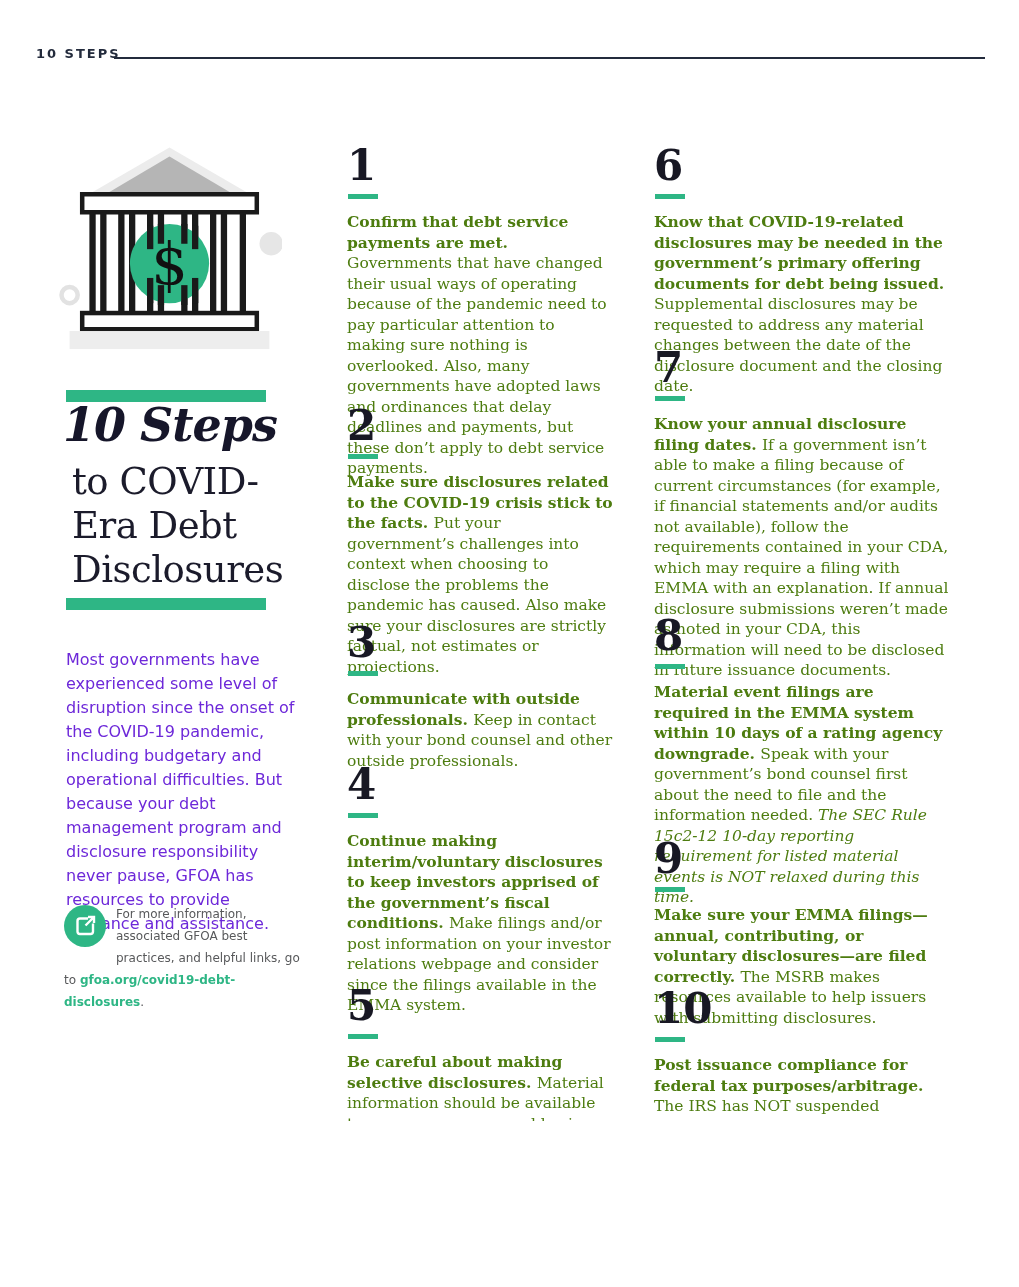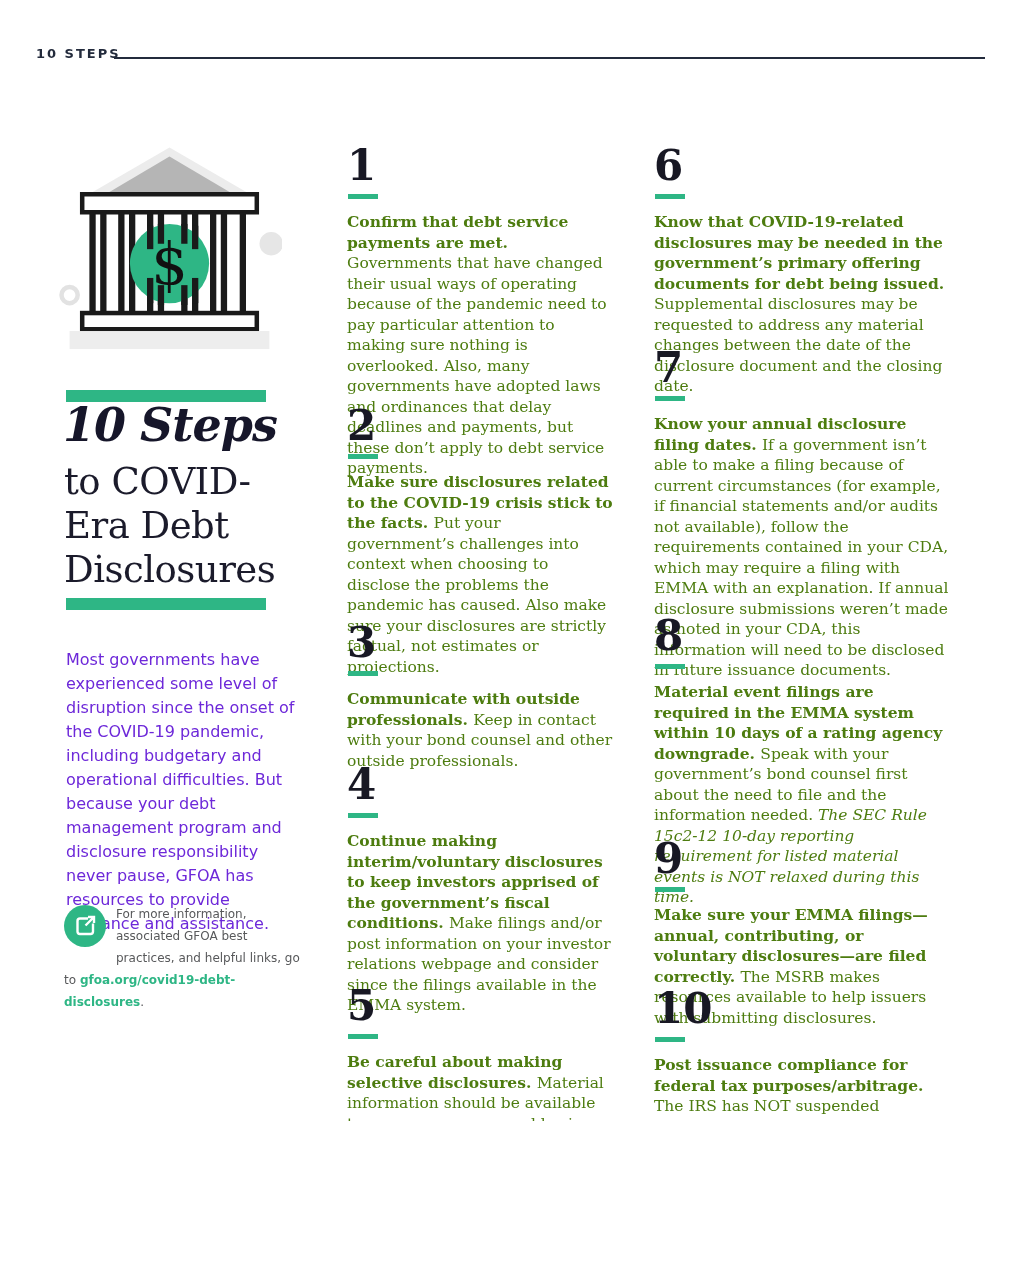--- a/index.html
+++ b/index.html
@@ -31,21 +31,21 @@
   .bar1{top:390px;}
   .bar2{top:598px;}
   .title-italic{
     position:absolute;left:63px;top:402px;
     font-family:"DejaVu Serif", serif;
     font-style:italic;font-weight:bold;
     font-size:46px;line-height:1;color:#16162a;
     letter-spacing:-1px;
   }
   .title-rest{
-    position:absolute;left:64px;top:460px;
+    position:absolute;left:72px;top:460px;
     font-family:"DejaVu Serif", serif;
     font-size:37px;line-height:44px;color:#1b1b2b;
     letter-spacing:-0.5px;
   }
   
   .intro{
     position:absolute;left:66px;top:632px;width:232px;
     font-family:"DejaVu Sans", sans-serif;
     font-size:16px;line-height:24px;color:#6d28d9;
   }

